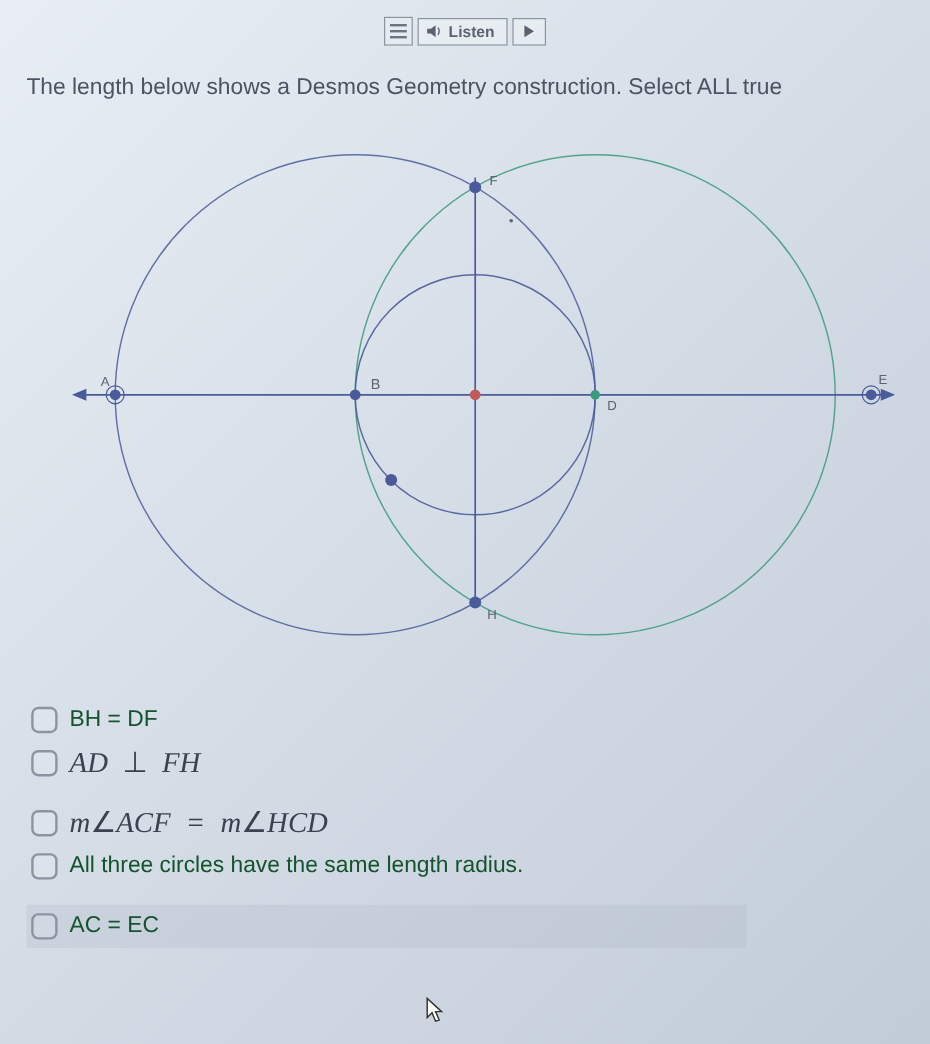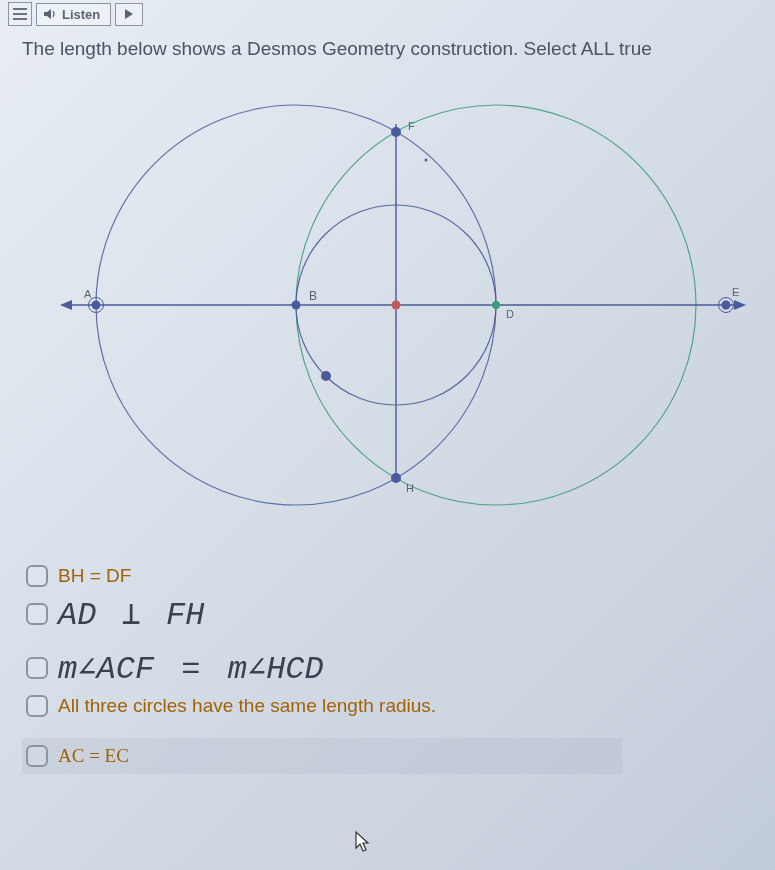--- a/index.html
+++ b/index.html
@@ -9,22 +9,23 @@
     font-family: 'Helvetica Neue', Arial, sans-serif;
     background: linear-gradient(135deg, #e8eef4 0%, #d4dce6 50%, #c2ccd8 100%);
     width: 775px;
     height: 870px;
     overflow: hidden;
     color: #5a6370;
   }
   .top-bar {
     display: flex;
     align-items: center;
-    padding: 2px 8px;
+    padding: 14px 8px;
     gap: 4px;
+    justify-content: center;
   }
   .menu-icon {
     width: 24px;
     height: 24px;
     border: 1px solid #8a94a2;
     display: flex;
     flex-direction: column;
     justify-content: center;
     align-items: center;
     gap: 3px;
@@ -79,36 +80,35 @@
   .checkbox {
     width: 22px;
     height: 22px;
     border: 2px solid #8a94a2;
     border-radius: 6px;
     background: rgba(255,255,255,0.15);
     flex-shrink: 0;
   }
   .opt-text {
     font-size: 19px;
-    color: #a16207;
+    color: #14532d;
   }
   .opt-math {
-    font-family: Liberation Mono, monospace;
+    font-family: Liberation Serif, serif;
     font-style: italic;
-    font-size: 32px;
+    font-size: 24px;
     color: #3a4250;
   }
   .opt-math .rm { font-style: normal; }
   .gap { height: 14px; }
   .highlighted {
     background: rgba(170,180,195,0.25);
     margin-left: -4px;
     padding-left: 4px;
     width: 600px;
-    font-family: Liberation Serif, serif;
   }
   .cursor {
     position: absolute;
     left: 350px;
     bottom: 14px;
   }
 </style>
 </head>
 <body>
 

